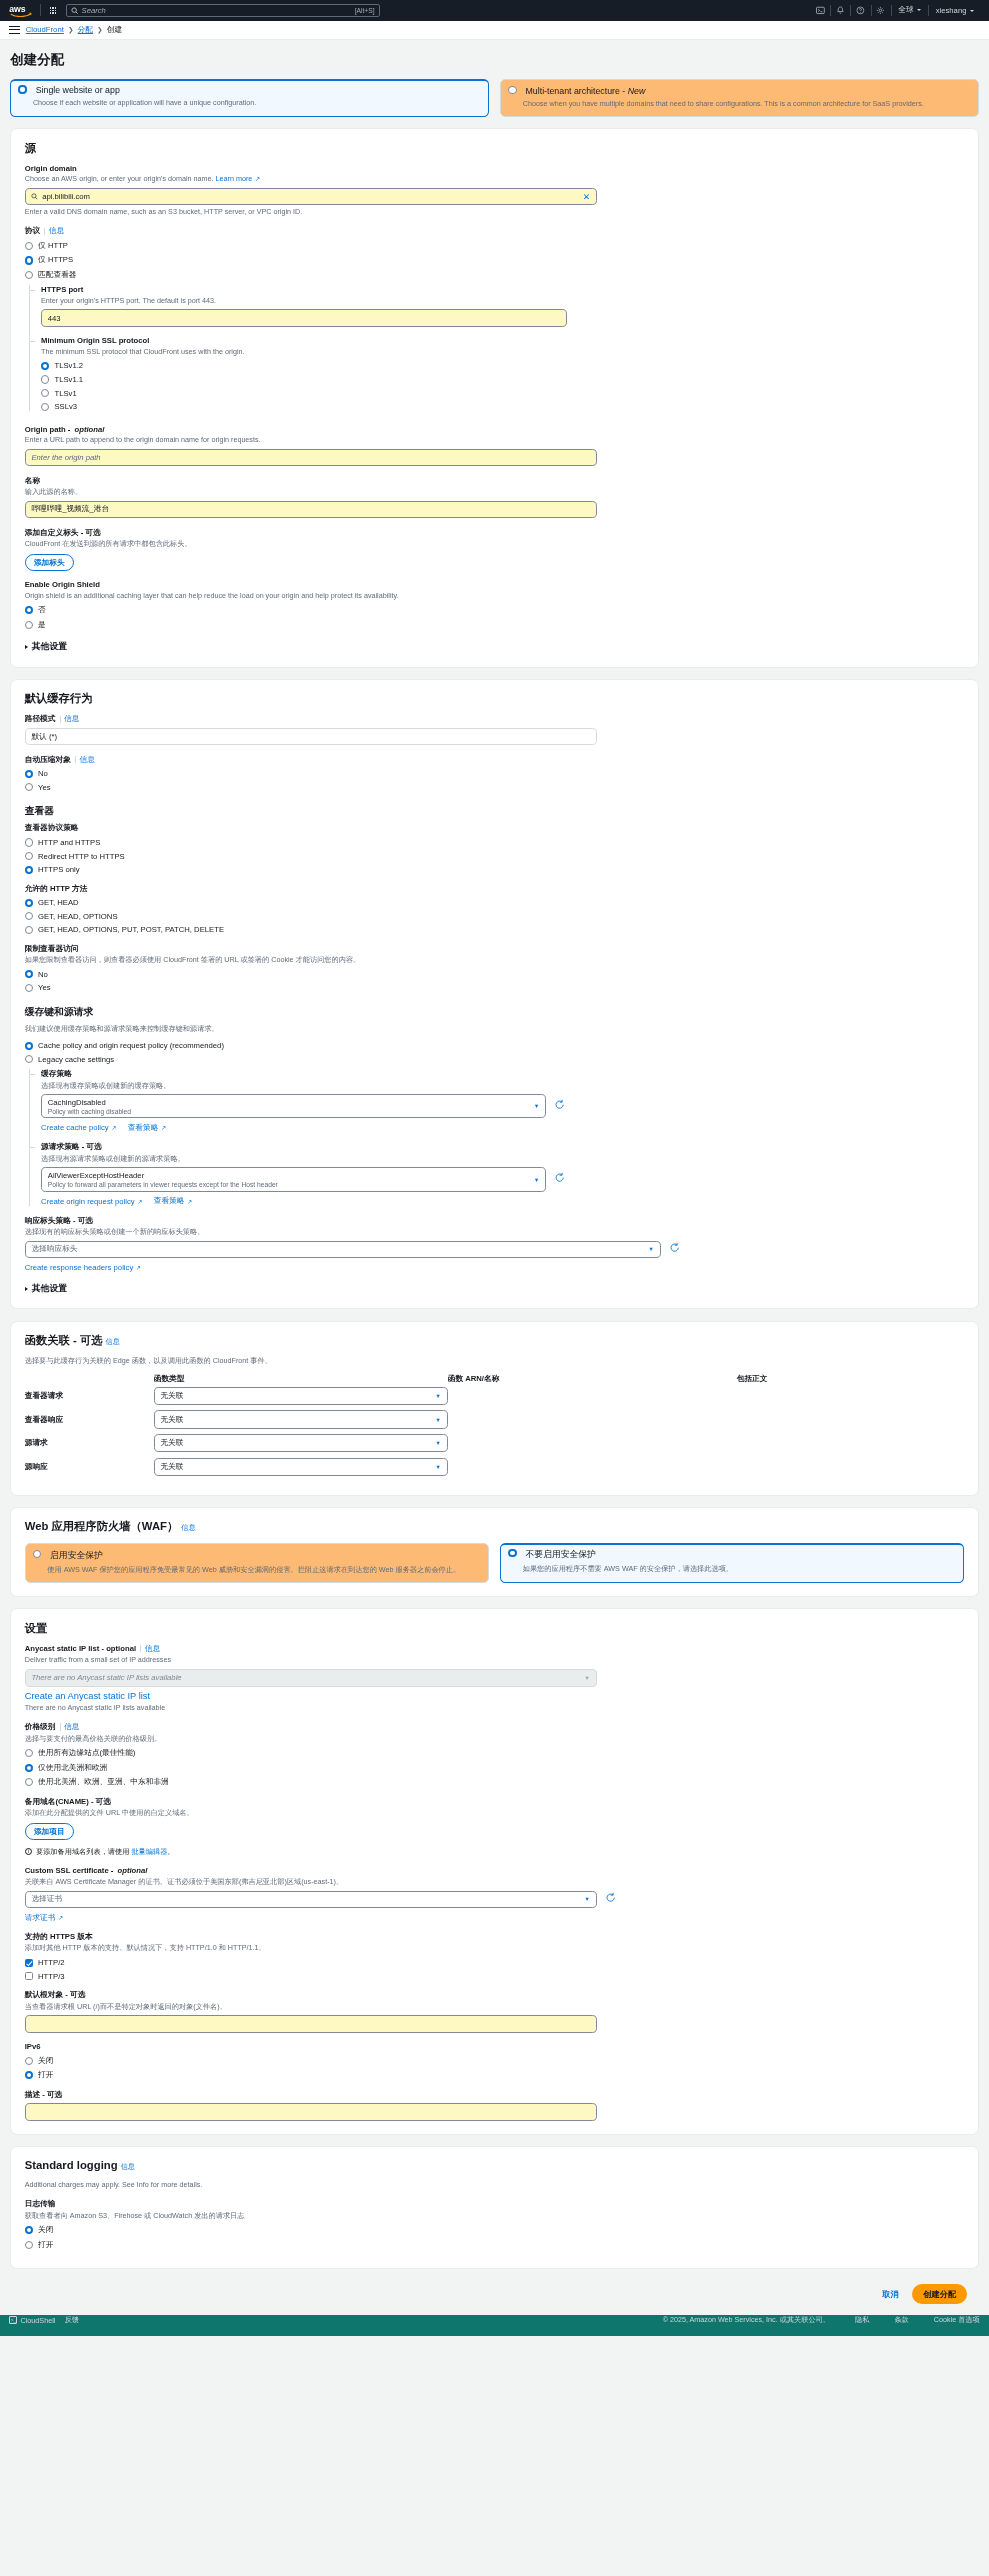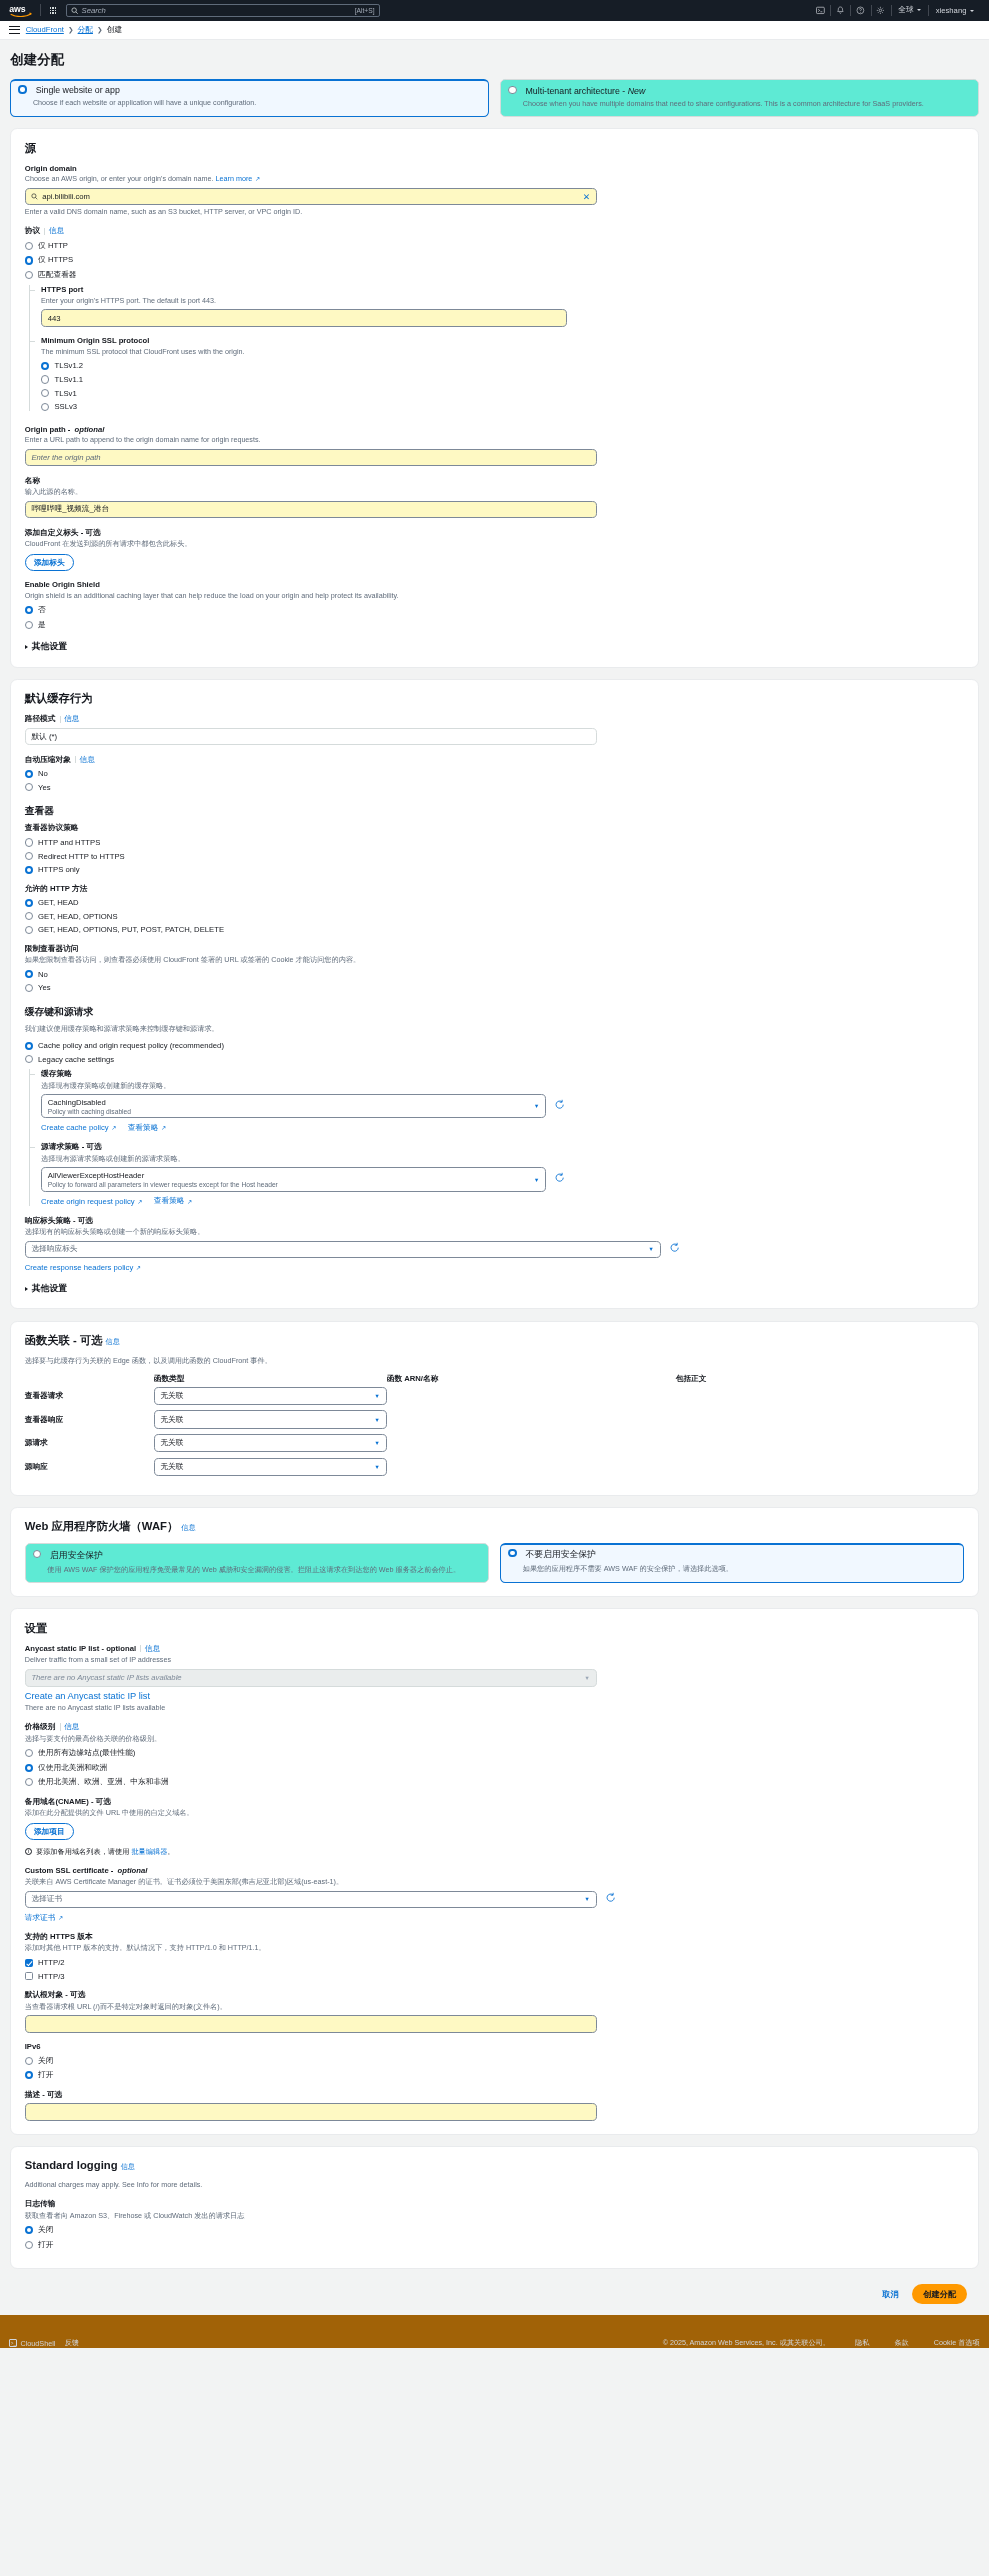--- a/index.html
+++ b/index.html
@@ -49,21 +49,21 @@
   .crumbs a { text-decoration:underline; }
   .crumbs .sep { color:#5f6b7a; font-size:6.7px; }
   .crumbs .cur { color:#16191f; }
 
   
   .page { padding:8.2px 10.3px 0 10.3px; }
   h1.page-title { font-size:13.4px; font-weight:bold; margin:3.1px 0 9.3px 0; letter-spacing:0.1px;}
 
   .cardrow { display:flex; gap:11.3px; margin-bottom:11.3px; }
   .tilecard {
-    flex:1; border:0.5px solid #d5dbdb; border-radius:5.2px; background:#5eead4;
+    flex:1; border:0.5px solid #d5dbdb; border-radius:5.2px; background:#fdba74;
     padding:6.2px 7.2px 7.2px 7.2px; position:relative;
   }
   .tilecard.selected { border:1px solid #0972d3; background:#f1f8ff; border-top-width:2.1px; padding-top:4.6px;}
   .tilerow { display:flex; gap:9px; align-items:flex-start;}
   .tiletitle { font-size:8.8px; color:#16191f; }
   .tiletitle em { font-style:italic; }
   .tiledesc { font-size:7.2px; color:#5f6b7a; margin:3.1px 0 0 14.4px; line-height:1.35;}
 
   .panel {
     background:#fff; border:0.5px solid #e9ebed; border-radius:7.2px;
@@ -142,37 +142,37 @@
   .extico { font-size:6.2px; }
 
   .expander { display:flex; align-items:center; gap:4.1px; font-size:8.8px; font-weight:bold; margin-top:11.3px; cursor:pointer;}
   .tri { width:0;height:0;border-top:2.6px solid transparent;border-bottom:2.6px solid transparent;border-left:3.6px solid #16191f;}
 
   
   .ftable { margin-top:7.2px; }
   .fthead { display:flex; font-size:7.7px; font-weight:bold; padding-bottom:3.1px; }
   .ftrow { display:flex; align-items:center; margin-bottom:5.2px; }
   .ft-c1 { width:129px; text-align:left; padding-right:9.3px; font-size:7.7px; font-weight:bold;}
-  .ft-c2 { width:233px; }
+  .ft-c2 { width:294px; }
   .ft-c3 { width:289px; font-size:7.7px; }
   .ft-c4 { width:103px; font-size:7.7px; }
   .ftable .select { margin-top:0; height:18.5px; }
 
   .infoline { display:flex; align-items:flex-start; gap:3.6px; font-size:7.2px; color:#16191f; margin-top:7.2px;}
   .icirc { width:7.7px;height:7.7px;border-radius:50%;border:0.7px solid #16191f;display:flex;align-items:center;justify-content:center;font-size:5.7px; flex:0 0 auto; margin-top:0.5px;}
 
   .actionbar { display:flex; justify-content:flex-end; align-items:center; gap:13.4px; padding:4.1px 11.3px 11.3px 0;}
   .btn-link { color:#0972d3; font-size:8.2px; font-weight:bold; cursor:pointer;}
   .btn-primary {
     background:#ff9900; color:#16191f; font-weight:bold; font-size:8.2px;
     border-radius:10.3px; height:19.6px; padding:0 11.3px; display:flex; align-items:center; cursor:pointer;
   }
 
   .footer {
-    height:33px; background:#a16207; color:#d1d5db; display:flex; align-items:flex-end;
+    height:21px; background:#0f766e; color:#d1d5db; display:flex; align-items:flex-start;
     padding:0 9.3px; font-size:7.2px; gap:11.3px;
   }
   .footer .fl { display:flex; align-items:center; gap:9.3px;}
   .footer .fitem { display:flex; align-items:center; gap:3.1px; cursor:pointer; }
   .footer .fright { margin-left:auto; display:flex; align-items:center; gap:25px;}
   .footer .cp { color:#d1d5db; }
   .shellbox { width:8.2px;height:8.2px;border:0.7px solid #d1d5db;border-radius:1px;display:flex;align-items:center;justify-content:center;font-size:4.6px;}
 </style>
 </head>
 <body>

